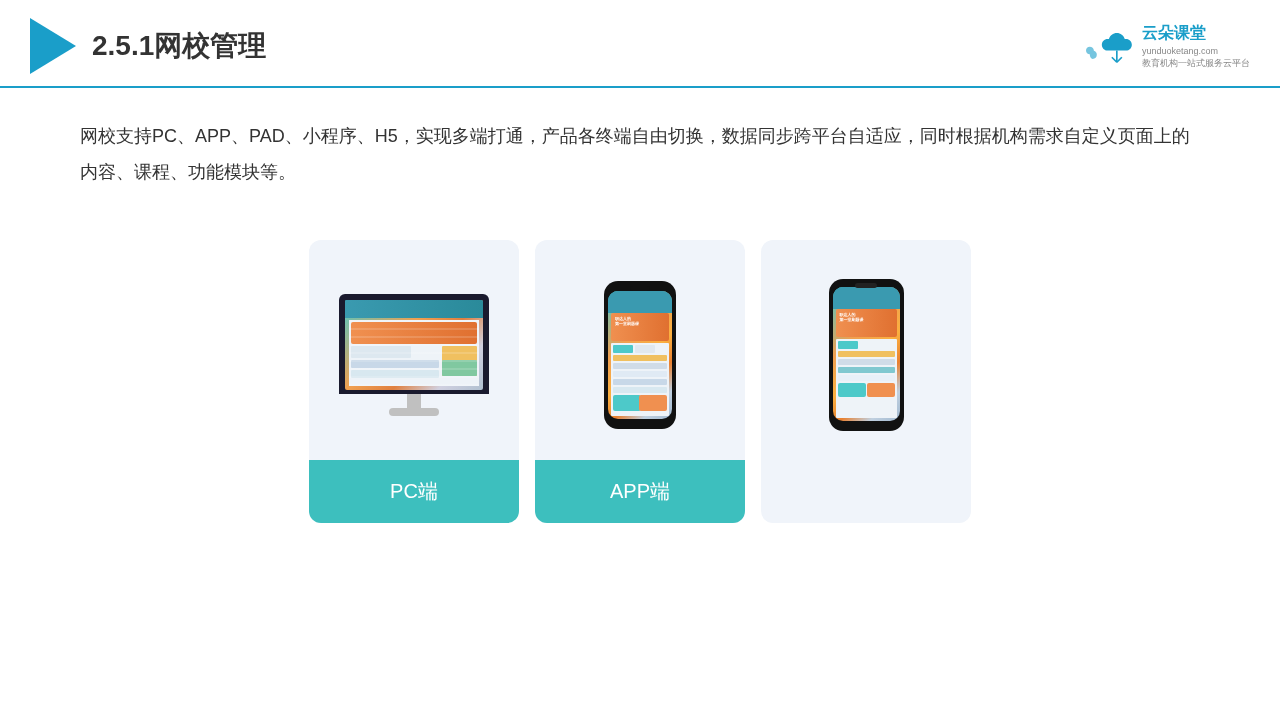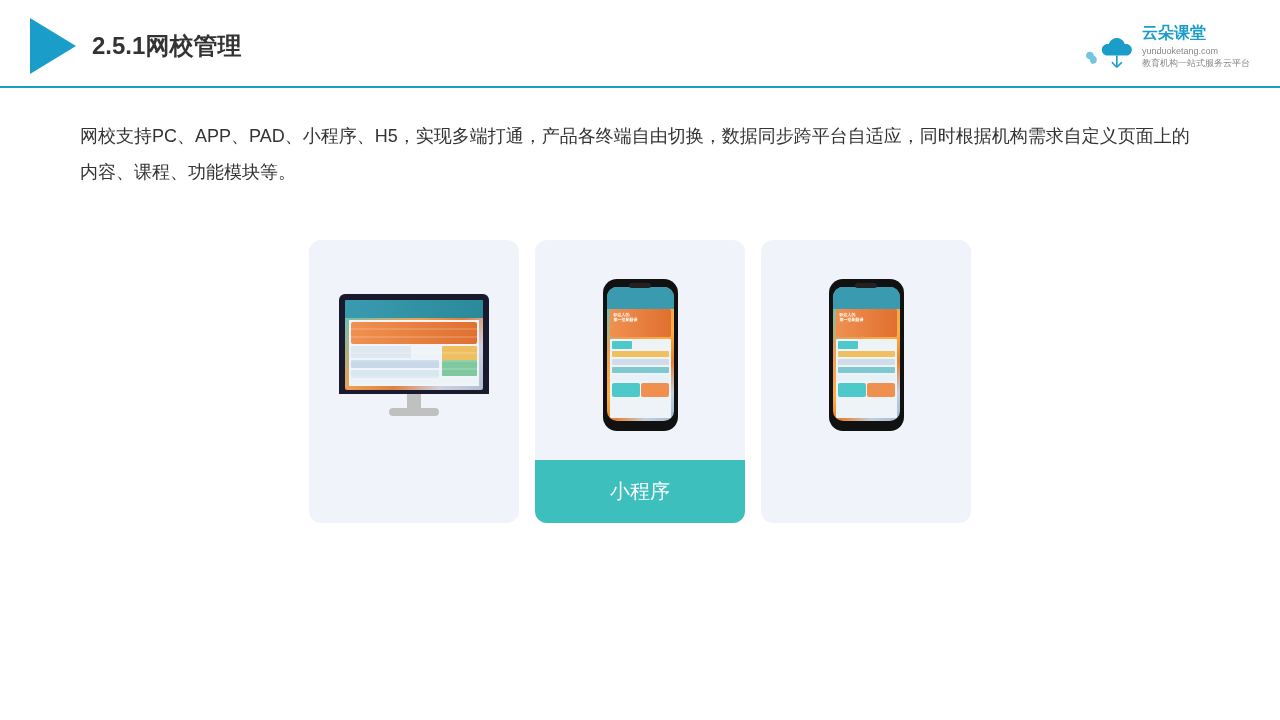--- a/index.html
+++ b/index.html
@@ -25,32 +25,32 @@
       gap: 16px;
     }
     .logo-triangle {
       width: 0;
       height: 0;
       border-top: 28px solid transparent;
       border-bottom: 28px solid transparent;
       border-left: 46px solid #1a9ec9;
     }
     .page-title {
-      font-size: 24px;
+      font-size: 28px;
       font-weight: bold;
       color: #333;
     }
     .header-right {
       display: flex;
       align-items: center;
       gap: 10px;
     }
     .cloud-logo {
       display: flex;
-      align-items: flex-end;
+      align-items: center;
       gap: 6px;
     }
     .cloud-icon {
       width: 50px;
       height: 38px;
     }
     .logo-text-block {
       display: flex;
       flex-direction: column;
       font-size: 11px;
@@ -358,47 +358,50 @@
               <div style="position:absolute;top:40px;left:2px;right:40px;height:8px;background:#c8d8e8;border-radius:1px;"></div>
               <div style="position:absolute;top:50px;left:2px;right:40px;height:8px;background:#d8e8f0;border-radius:1px;"></div>
               <div style="position:absolute;top:40px;right:2px;width:35px;height:16px;background:#80c8a0;border-radius:1px;"></div>
             </div>
           </div>
         </div>
         <div class="monitor-stand-neck"></div>
         <div class="monitor-stand-base"></div>
       </div>
     </div>
+    <div class="card-label">PC端</div>
   </div>
-
-
 
   <div class="card">
     <div class="card-image-area">
-      <div class="mini-phone">
-        <div class="mini-phone-notch"></div>
-        <div class="mini-phone-screen">
+      <div class="phone-mockup">
+        <div class="phone-notch"></div>
+        <div class="phone-screen">
           <div style="position:absolute;top:0;left:0;right:0;height:20px;background:#3a9ab0;"></div>
           <div style="position:absolute;top:22px;left:3px;right:3px;height:28px;background:linear-gradient(90deg,#f09050,#e07030);border-radius:2px;">
             <div style="position:absolute;top:3px;left:4px;font-size:4px;color:white;font-weight:bold;line-height:1.3;">职达人的<br>第一堂刷题课</div>
           </div>
           <div style="position:absolute;top:52px;left:3px;right:3px;bottom:3px;background:#eef3f8;border-radius:1px;">
             <div style="position:absolute;top:2px;left:2px;width:20px;height:8px;background:#4dc9c9;border-radius:1px;"></div>
+            <div style="position:absolute;top:2px;left:24px;width:20px;height:8px;background:#e0e8f0;border-radius:1px;"></div>
             <div style="position:absolute;top:12px;left:2px;right:2px;height:6px;background:#f0c060;border-radius:1px;"></div>
             <div style="position:absolute;top:20px;left:2px;right:2px;height:6px;background:#d0dce8;border-radius:1px;"></div>
-            <div style="position:absolute;top:28px;left:2px;right:2px;height:6px;background:#80c8d0;border-radius:1px;"></div>
-            <div style="position:absolute;top:36px;left:2px;right:2px;height:6px;background:#e8f0f8;border-radius:1px;"></div>
-            <div style="position:absolute;top:44px;left:2px;width:28px;height:14px;background:#4dc9c9;border-radius:2px;"></div>
-            <div style="position:absolute;top:44px;right:2px;width:28px;height:14px;background:#f09050;border-radius:2px;"></div>
+            <div style="position:absolute;top:28px;left:2px;right:2px;height:6px;background:#e0eaf4;border-radius:1px;"></div>
+            <div style="position:absolute;top:36px;left:2px;right:2px;height:6px;background:#c8d8e8;border-radius:1px;"></div>
+            <div style="position:absolute;top:44px;left:2px;right:2px;height:6px;background:#d8e8f0;border-radius:1px;"></div>
+            <div style="position:absolute;top:52px;left:2px;width:28px;height:16px;background:#4dc9c9;border-radius:2px;"></div>
+            <div style="position:absolute;top:52px;right:2px;width:28px;height:16px;background:#f09050;border-radius:2px;"></div>
           </div>
         </div>
       </div>
     </div>
-    <div class="card-label">小程序</div>
+    <div class="card-label">APP端</div>
   </div>
+
+
 
   <div class="card">
     <div class="card-image-area">
       <div class="h5-phone">
         <div class="h5-notch"></div>
         <div class="h5-screen">
           <div style="position:absolute;top:0;left:0;right:0;height:20px;background:#3a9ab0;"></div>
           <div style="position:absolute;top:22px;left:3px;right:3px;height:28px;background:linear-gradient(90deg,#f09050,#e07030);border-radius:2px;">
             <div style="position:absolute;top:3px;left:4px;font-size:4px;color:white;font-weight:bold;line-height:1.3;">职达人的<br>第一堂刷题课</div>
           </div>

